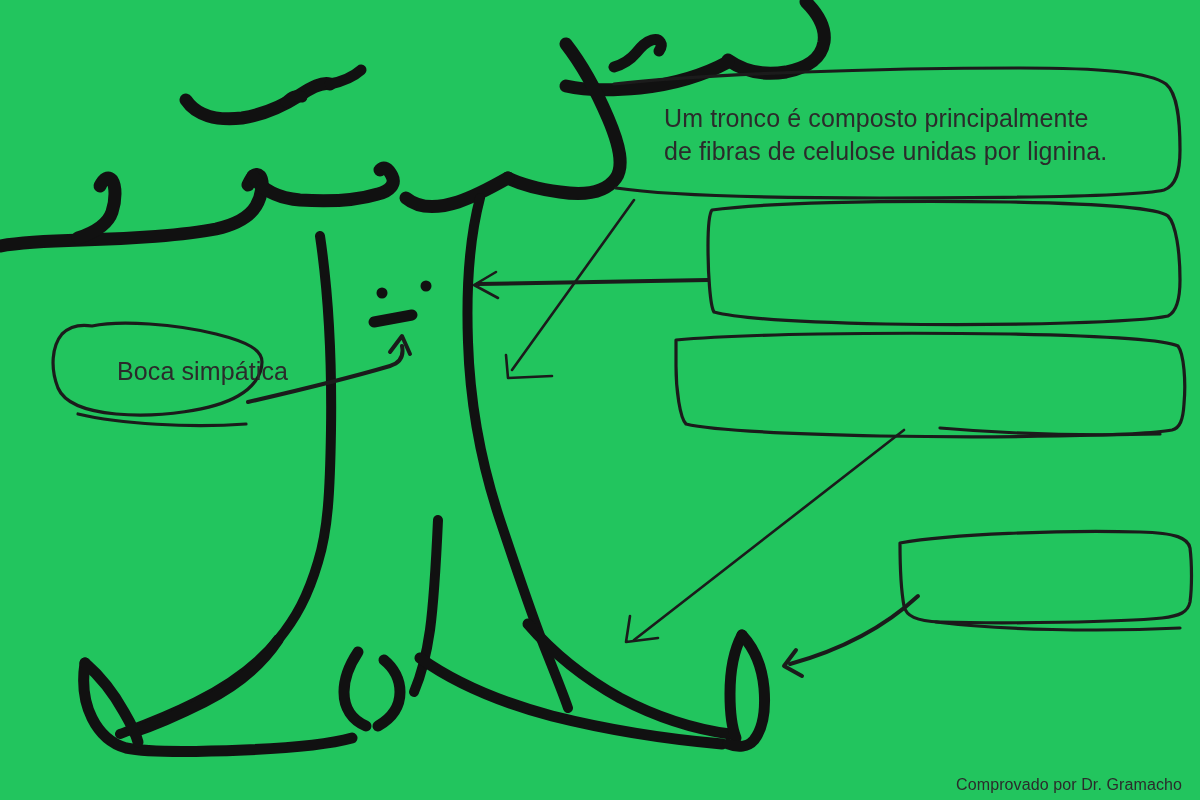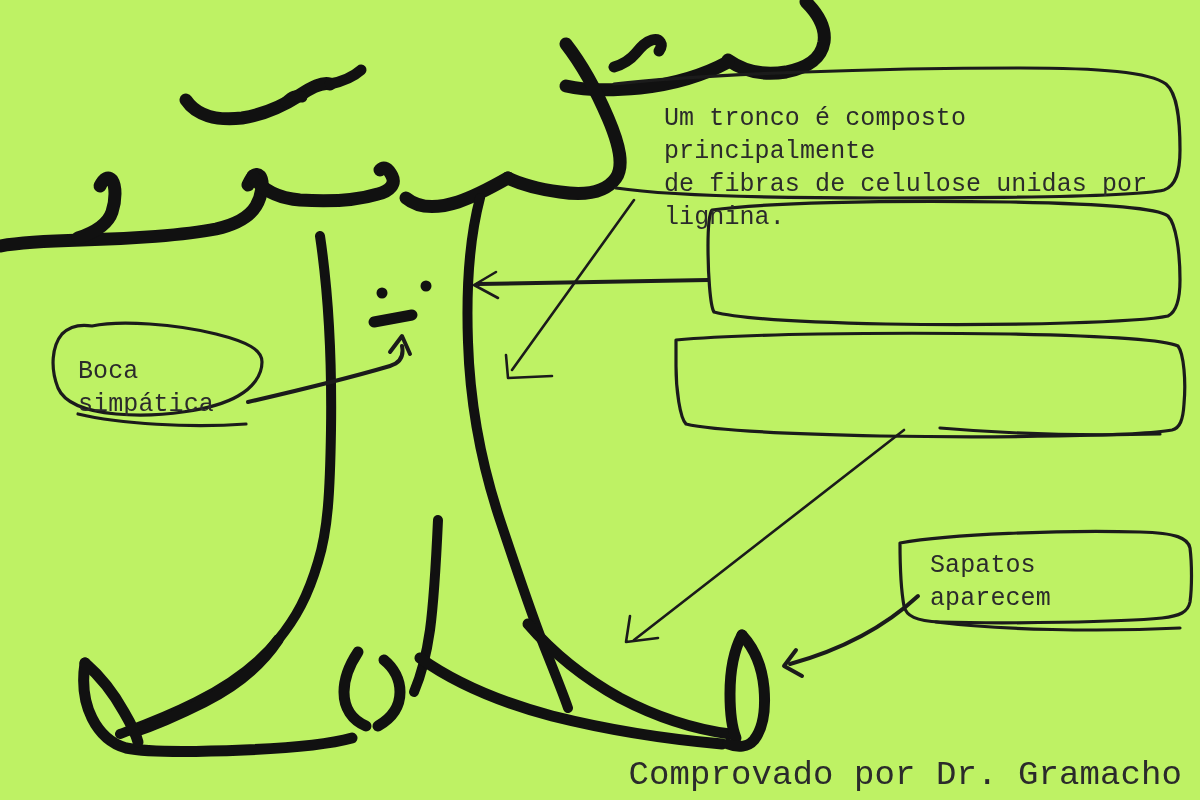--- a/index.html
+++ b/index.html
@@ -5,23 +5,23 @@
 <style>
   html, body {
     margin: 0;
     padding: 0;
     background: #ffffff;
   }
   #stage {
     position: relative;
     width: 1200px;
     height: 800px;
-    background: #bef264;
+    background: #22c55e;
     overflow: hidden;
-    font-family: Liberation Mono, monospace;
+    font-family: Liberation Sans, sans-serif;
   }
   #art {
     position: absolute;
     inset: 0;
     width: 1200px;
     height: 800px;
   }
   .tree-stroke {
     fill: none;
     stroke: #111111;
@@ -56,29 +56,29 @@
     font-size: 25px;
     line-height: 1.32;
     letter-spacing: 0.1px;
     white-space: pre-line;
     text-align: center;
     user-select: none;
   }
   #txt-trunk   { left: 664px; top: 102px;  width: 486px; text-align: left; }
   #txt-eyes    { left: 730px; top: 226px;  width: 440px; text-align: center; }
   #txt-roots   { left: 690px; top: 362px;  width: 480px; text-align: left; }
-  #txt-mouth   { left: 78px;  top: 355px;  width: 210px; text-align: left; }
+  #txt-mouth   { left: 78px;  top: 355px;  width: 210px; text-align: right; }
   #txt-shoes   { left: 930px; top: 549px;  width: 240px; text-align: left; }
 
   #signature {
     position: absolute;
     right: 18px;
     bottom: 6px;
     color: #2b2b2b;
-    font-size: 34px;
+    font-size: 16px;
     letter-spacing: 0.1px;
     user-select: none;
   }
 </style>
 </head>
 <body>
 
 <div id="stage">
 
   <svg id="art" viewBox="0 0 1200 800" xmlns="http://www.w3.org/2000/svg">
@@ -210,17 +210,16 @@
 
   </svg>
 
   <div class="bubble-text" id="txt-trunk">Um tronco é composto principalmente
 de fibras de celulose unidas por lignina.</div>
 
 
 
   <div class="bubble-text" id="txt-mouth">Boca simpática</div>
 
-  <div class="bubble-text" id="txt-shoes">Sapatos aparecem</div>
 
   <div id="signature">Comprovado por Dr. Gramacho</div>
 
 </div>
 
 </body></html>

